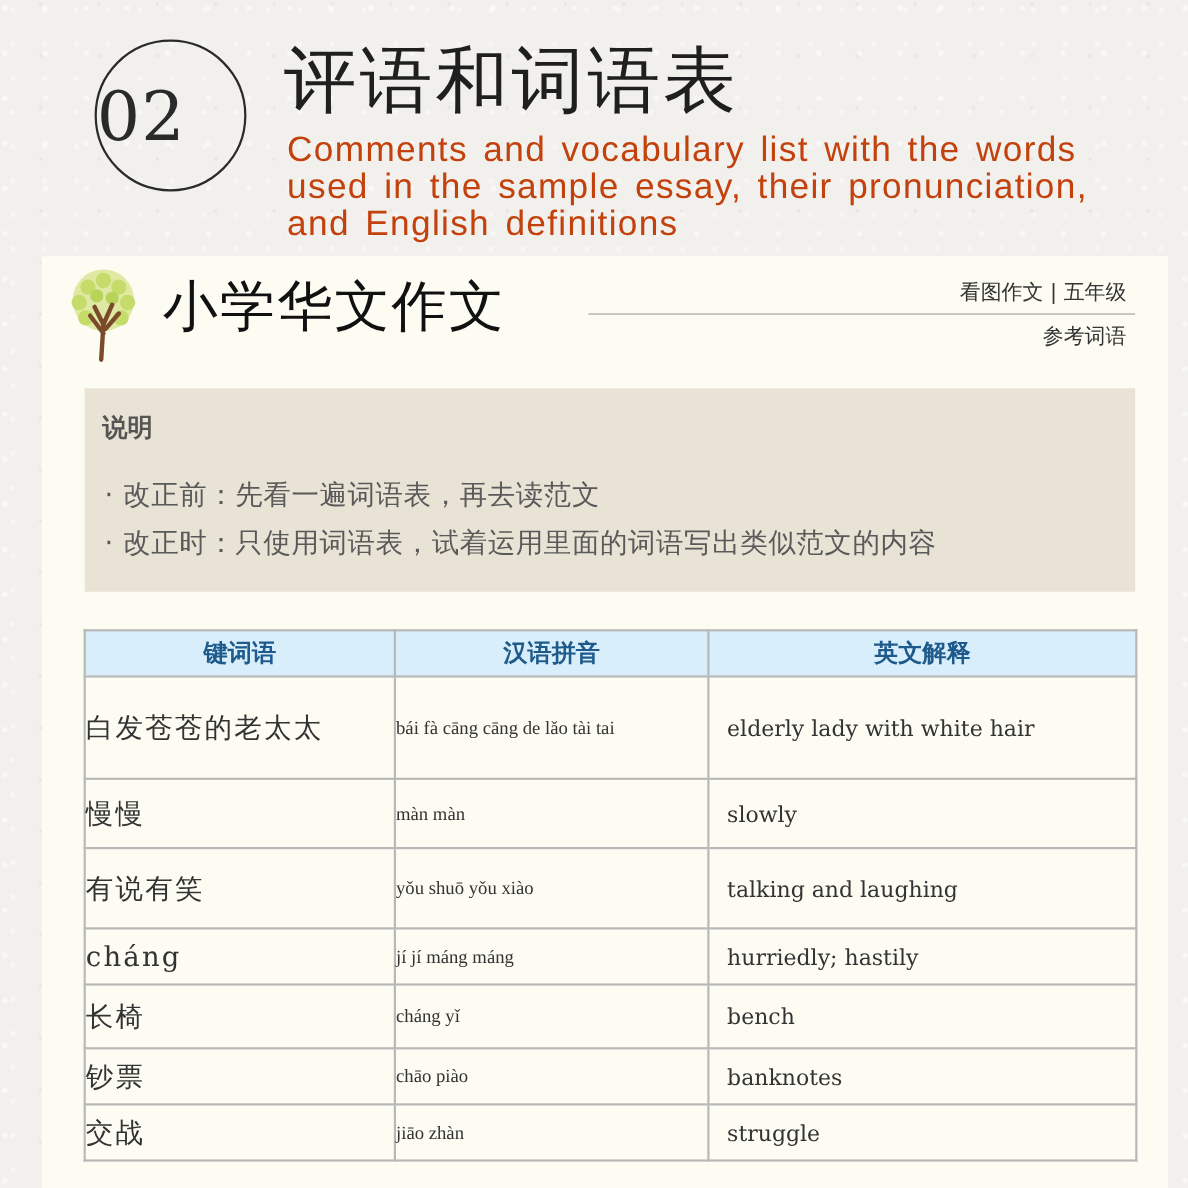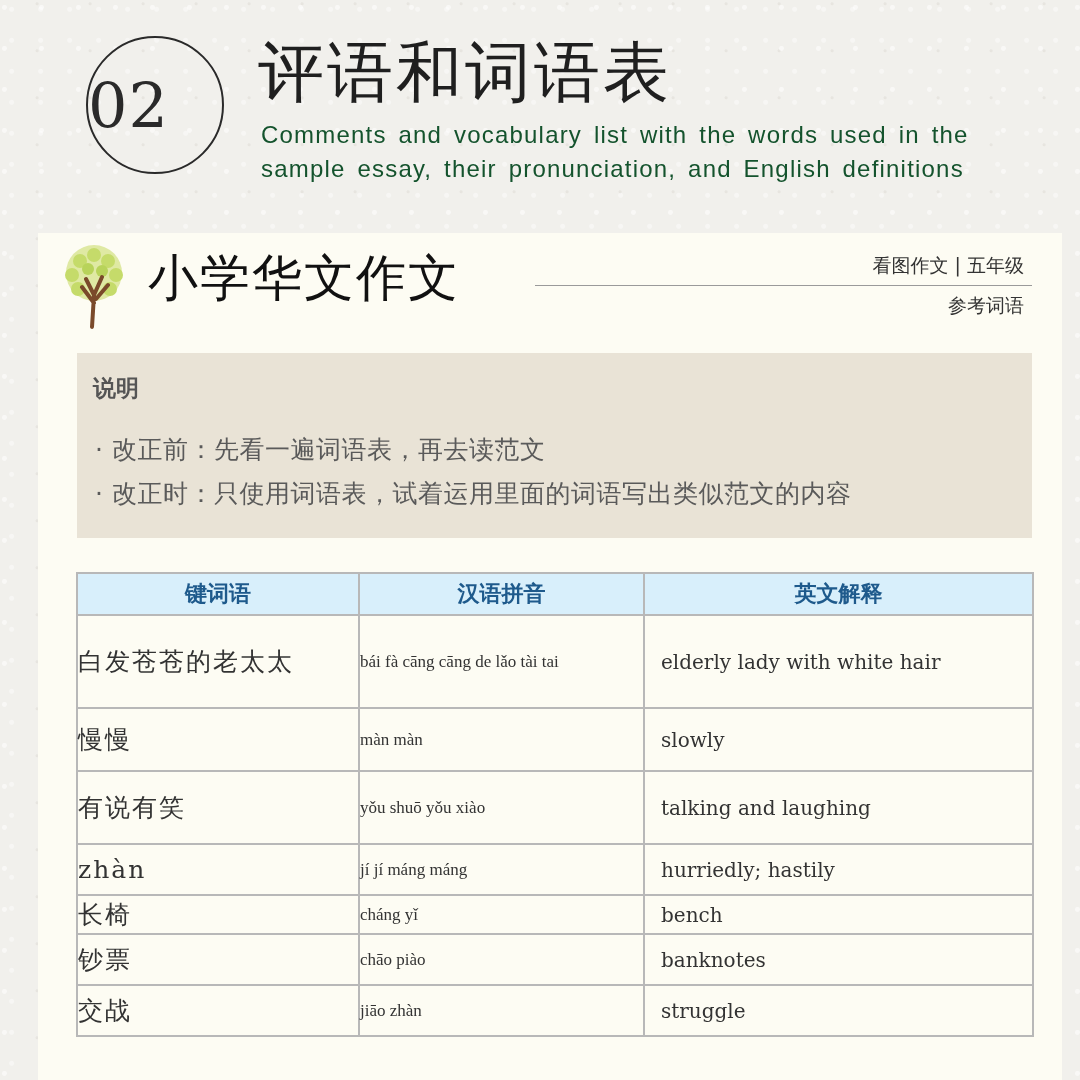--- a/index.html
+++ b/index.html
@@ -18,21 +18,21 @@
     border:2px solid #2a2a2a; border-radius:50%; box-sizing:border-box;
     display:flex; align-items:center; 
     font-family:"DejaVu Serif", serif; font-size:62px; color:#2a2a2a; letter-spacing:1px;
   }
   .page-title {
     position:absolute; left:258px; top:40px; font-size:66px; color:#1f1f1f;
     font-family:"DejaVu Sans", sans-serif; letter-spacing:3px; line-height:1;
   }
   .page-subtitle {
     position:absolute; left:261px; top:118px; width:740px;
-    font-family:"Liberation Sans", sans-serif; font-size:24px; color:#14532d;
+    font-family:"Liberation Sans", sans-serif; font-size:32px; color:#c2410c;
     line-height:34px; letter-spacing:1.2px; word-spacing:4px;
   }
   .card {
     position:absolute; left:38px; top:233px; width:1024px; height:860px;
     background:#fdfcf3;
   }
   .tree { position:absolute; left:20px; top:10px; width:72px; height:86px; }
   .brand-title {
     position:absolute; left:110px; top:20px; font-size:50px; color:#111;
     letter-spacing:2px; line-height:1;
@@ -128,25 +128,25 @@
         <td class="c-word">慢慢</td>
         <td class="c-pinyin">màn màn</td>
         <td class="c-en">slowly</td>
       </tr>
       <tr style="height:73px">
         <td class="c-word">有说有笑</td>
         <td class="c-pinyin">yǒu shuō yǒu xiào</td>
         <td class="c-en">talking and laughing</td>
       </tr>
       <tr style="height:51px">
-        <td class="c-word">zhàn</td>
+        <td class="c-word">cháng</td>
         <td class="c-pinyin">jí jí máng máng</td>
         <td class="c-en">hurriedly; hastily</td>
       </tr>
-      <tr style="height:39px">
+      <tr style="height:58px">
         <td class="c-word">长椅</td>
         <td class="c-pinyin">cháng yǐ</td>
         <td class="c-en">bench</td>
       </tr>
       <tr style="height:51px">
         <td class="c-word">钞票</td>
         <td class="c-pinyin">chāo piào</td>
         <td class="c-en">banknotes</td>
       </tr>
       <tr style="height:51px">

